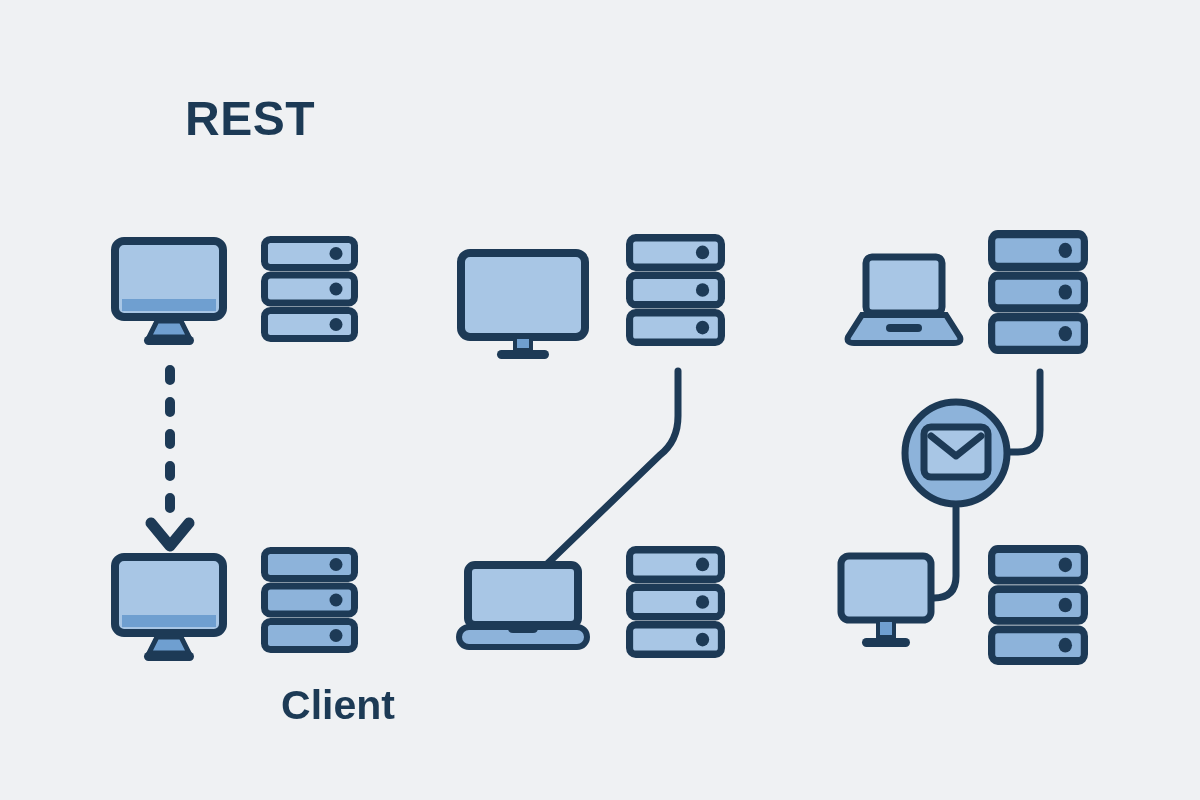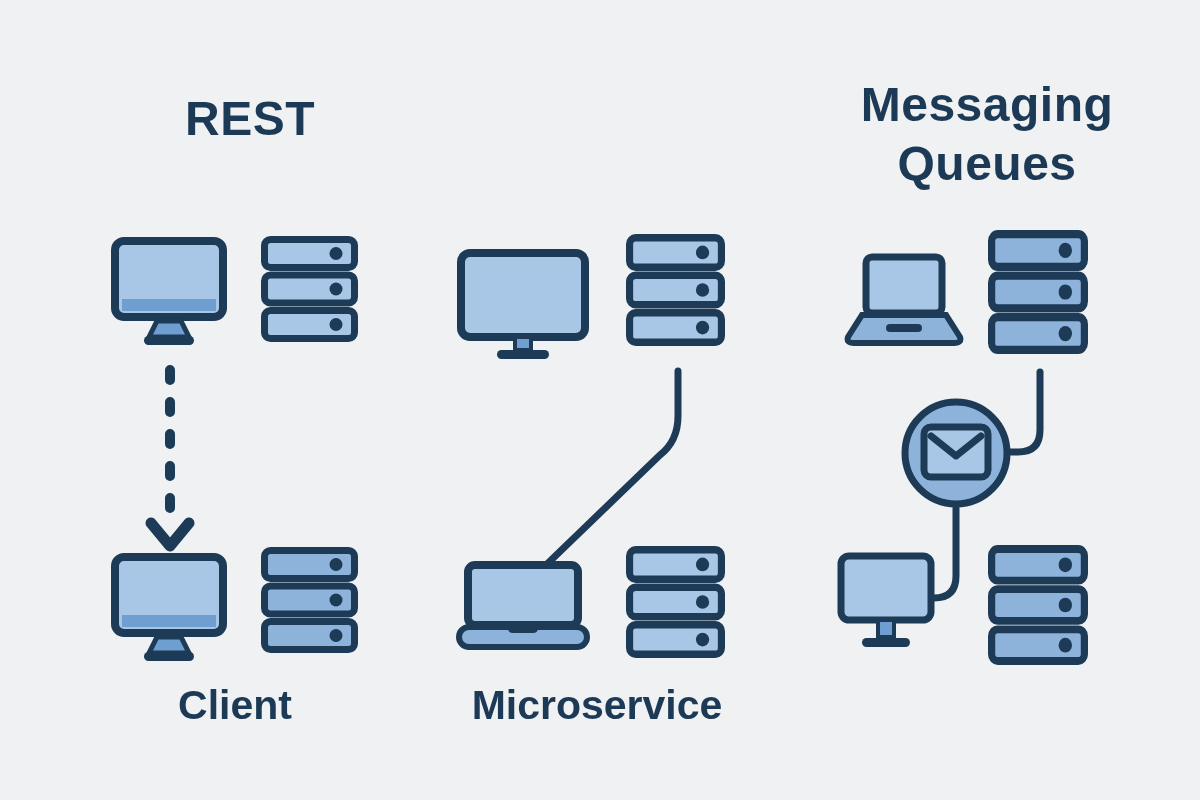--- a/index.html
+++ b/index.html
@@ -22,40 +22,39 @@
   .f-deep{fill:var(--deep);}
   .f-navy{fill:var(--navy);}
   .f-none{fill:none;}
   .conn{stroke:var(--navy);stroke-width:7;fill:none;stroke-linecap:round;stroke-linejoin:round;}
   .dash{stroke:var(--navy);stroke-width:10;stroke-linecap:round;stroke-dasharray:10 22;}
   .ahead{stroke:var(--navy);stroke-width:11;fill:none;stroke-linecap:round;stroke-linejoin:round;}
   .srv-light .row{fill:var(--light);}
   .srv-mid .row{fill:var(--mid);}
   .col-title{position:absolute;width:300px;text-align:center;font-size:48px;
     font-weight:700;color:var(--text);line-height:1.22;letter-spacing:.5px;}
-  .node-label{position:absolute;width:320px;text-align:center;font-size:41px;
+  .node-label{position:absolute;width:320px;text-align:right;font-size:41px;
     font-weight:700;color:var(--text);}
 </style>
 </head>
 <body>
 
 <div class="canvas">
 
   <svg class="overlay" viewBox="0 0 1200 800">
     <g>
       <line class="dash" x1="170" y1="370" x2="170" y2="513"></line>
       <path class="ahead" d="M151 523 L170 546 L189 523"></path>
     </g>
     <path class="conn" d="M678 371 L678 416 Q678 441 660 455 L546 565"></path>
     <path class="conn" d="M1040 372 L1040 430 Q1040 452 1018 452 L1009 452"></path>
     <path class="conn" d="M956 508 L956 576 Q956 598 934 598 L931 598"></path>
   </svg>
 
   <div class="col-title" style="left:100px;top:90px">REST</div>
-  <div class="col-title" style="left:837px;top:76px">Messaging Queues</div>
 
   <svg class="icon" style="left:110px;top:236px" width="118" height="112" viewBox="0 0 118 112">
     <rect class="f-light st8" x="5" y="5" width="108" height="76" rx="9"></rect>
     <rect class="f-deep" x="12" y="63" width="94" height="12"></rect>
     <path class="f-deep st5" d="M47 85 L71 85 L79 101 L39 101 Z"></path>
     <rect class="f-navy" x="34" y="100" width="50" height="9" rx="4.5"></rect>
   </svg>
   <svg class="icon srv-light" style="left:261px;top:236px" width="97" height="106" viewBox="0 0 97 106" preserveAspectRatio="none">
     <rect class="row st7" x="3.5" y="3.5" width="90" height="28" rx="6"></rect>
     <rect class="row st7" x="3.5" y="39" width="90" height="28" rx="6"></rect>
@@ -132,15 +131,14 @@
   <svg class="icon srv-mid" style="left:988px;top:545px" width="100" height="120" viewBox="0 0 97 106" preserveAspectRatio="none">
     <rect class="row st7" x="3.5" y="3.5" width="90" height="28" rx="6"></rect>
     <rect class="row st7" x="3.5" y="39" width="90" height="28" rx="6"></rect>
     <rect class="row st7" x="3.5" y="74.5" width="90" height="28" rx="6"></rect>
     <circle class="f-navy" cx="75" cy="17.5" r="6.5"></circle>
     <circle class="f-navy" cx="75" cy="53" r="6.5"></circle>
     <circle class="f-navy" cx="75" cy="88.5" r="6.5"></circle>
   </svg>
 
   <div class="node-label" style="left:75px;top:682px">Client</div>
-  <div class="node-label" style="left:437px;top:682px">Microservice</div>
 
 </div>
 
 </body></html>

